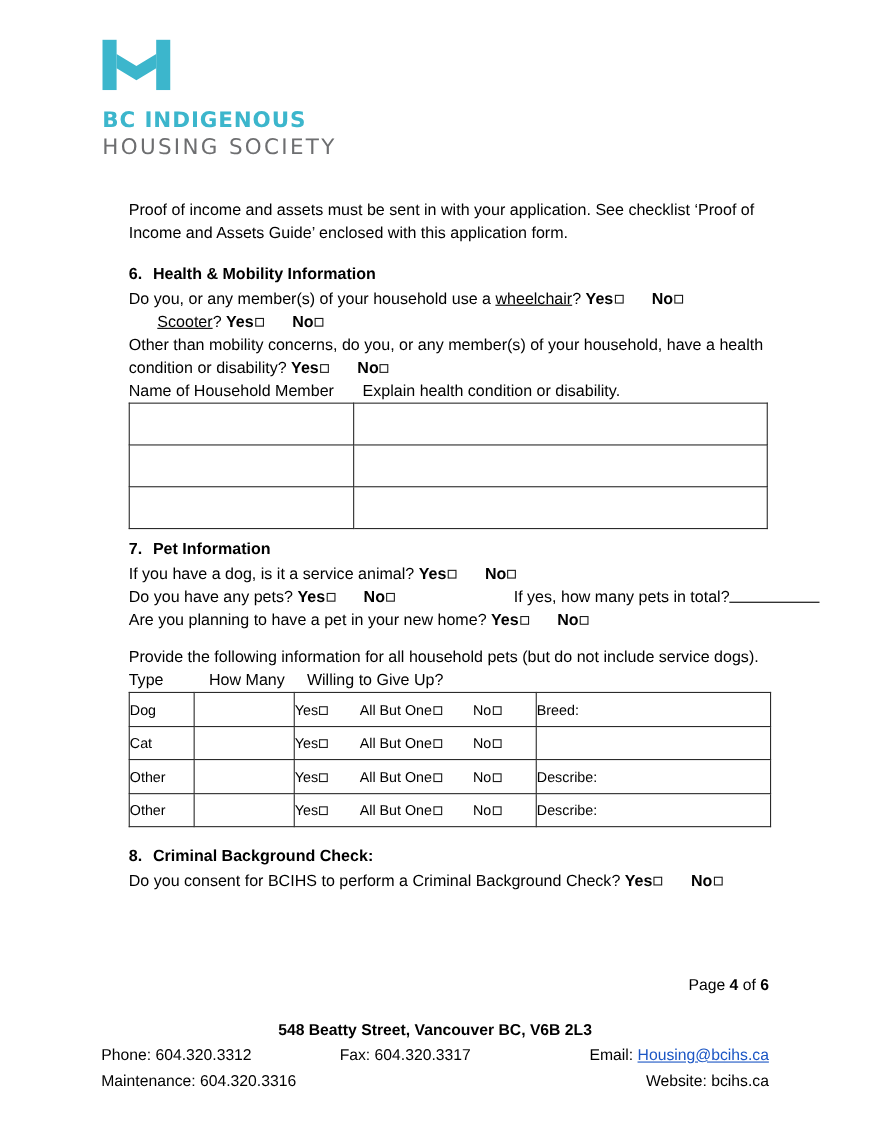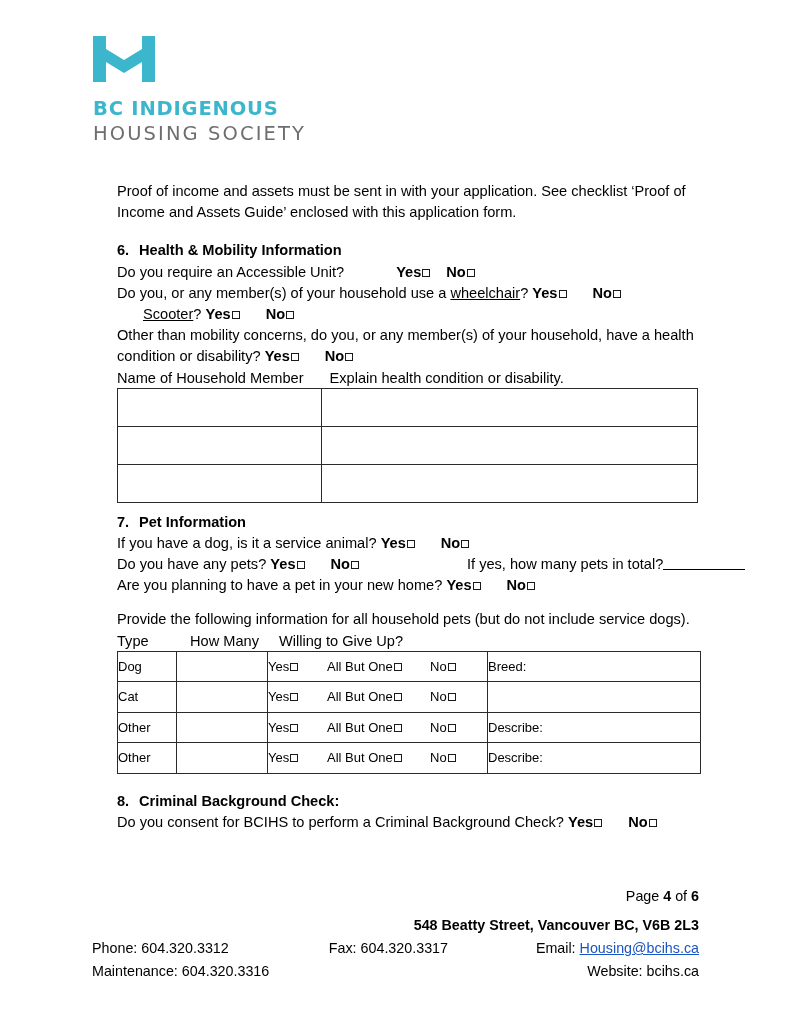--- a/index.html
+++ b/index.html
@@ -158,34 +158,34 @@
     top: 886px;
     width: 607px;
     font-size: 14.3px;
     line-height: 21px;
   }
   .f-pagenum {
     text-align: right;
     white-space: nowrap;
   }
   .f-address {
-    text-align: right;
+    text-align: center;
     font-weight: bold;
     white-space: nowrap;
-    margin-top: 8px;
+    margin-top: 20px;
   }
   .f-row {
     display: flex;
     justify-content: space-between;
     white-space: nowrap;
     margin-top: 2px;
     gap: 20px;
   }
   .f-row .fc-left  { flex: 0 0 auto; }
-  .f-row .fc-mid   { flex: 0 0 auto; margin-left: 80px; }
+  .f-row .fc-mid   { flex: 0 0 auto; margin-left: 60px; }
   .f-row .fc-right { flex: 0 0 auto; margin-left: auto; }
   .maillink {
     color: #1a55c4;
     text-decoration: underline;
   }
 </style>
 </head>
 <body>
 
 <div class="page">
@@ -203,23 +203,20 @@
   <div class="content">
 
     <div class="para">Proof of income and assets must be sent in with your application. See checklist ‘Proof of Income and Assets Guide’ enclosed with this application form.</div>
 
     <div class="spacer-16"></div>
 
     <div class="sec-head">
       <span class="sec-num">6.</span><span>Health &amp; Mobility Information</span>
     </div>
 
-    <div class="line">
-      <span>Do you require an Accessible Unit?</span><span class="gap-lg"></span><b>Yes</b><span class="cbx"></span><span class="gap-sm"></span><b>No</b><span class="cbx"></span>
-    </div>
 
     <div class="line">
       <span>Do you, or any member(s) of your household use a </span><span class="u">wheelchair</span><span>? </span><b>Yes</b><span class="cbx"></span><span class="gap-md"></span><b>No</b><span class="cbx"></span>
     </div>
 
     <div class="line">
       <span class="indent"></span><span class="u">Scooter</span><span>? </span><b>Yes</b><span class="cbx"></span><span class="gap-md"></span><b>No</b><span class="cbx"></span>
     </div>
 
     <div class="line wrapline">

